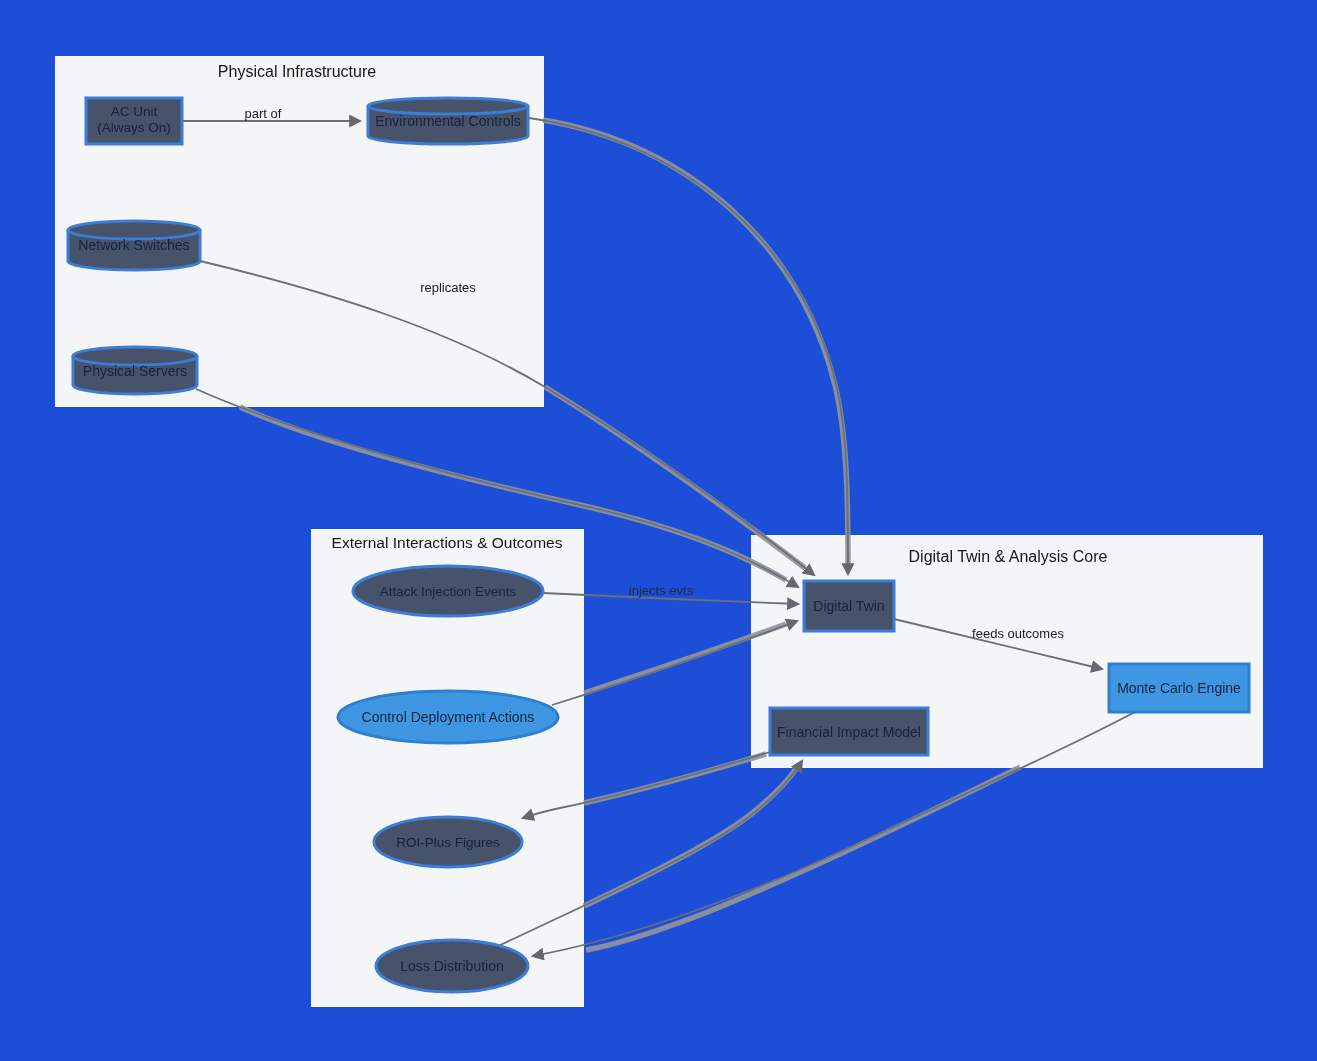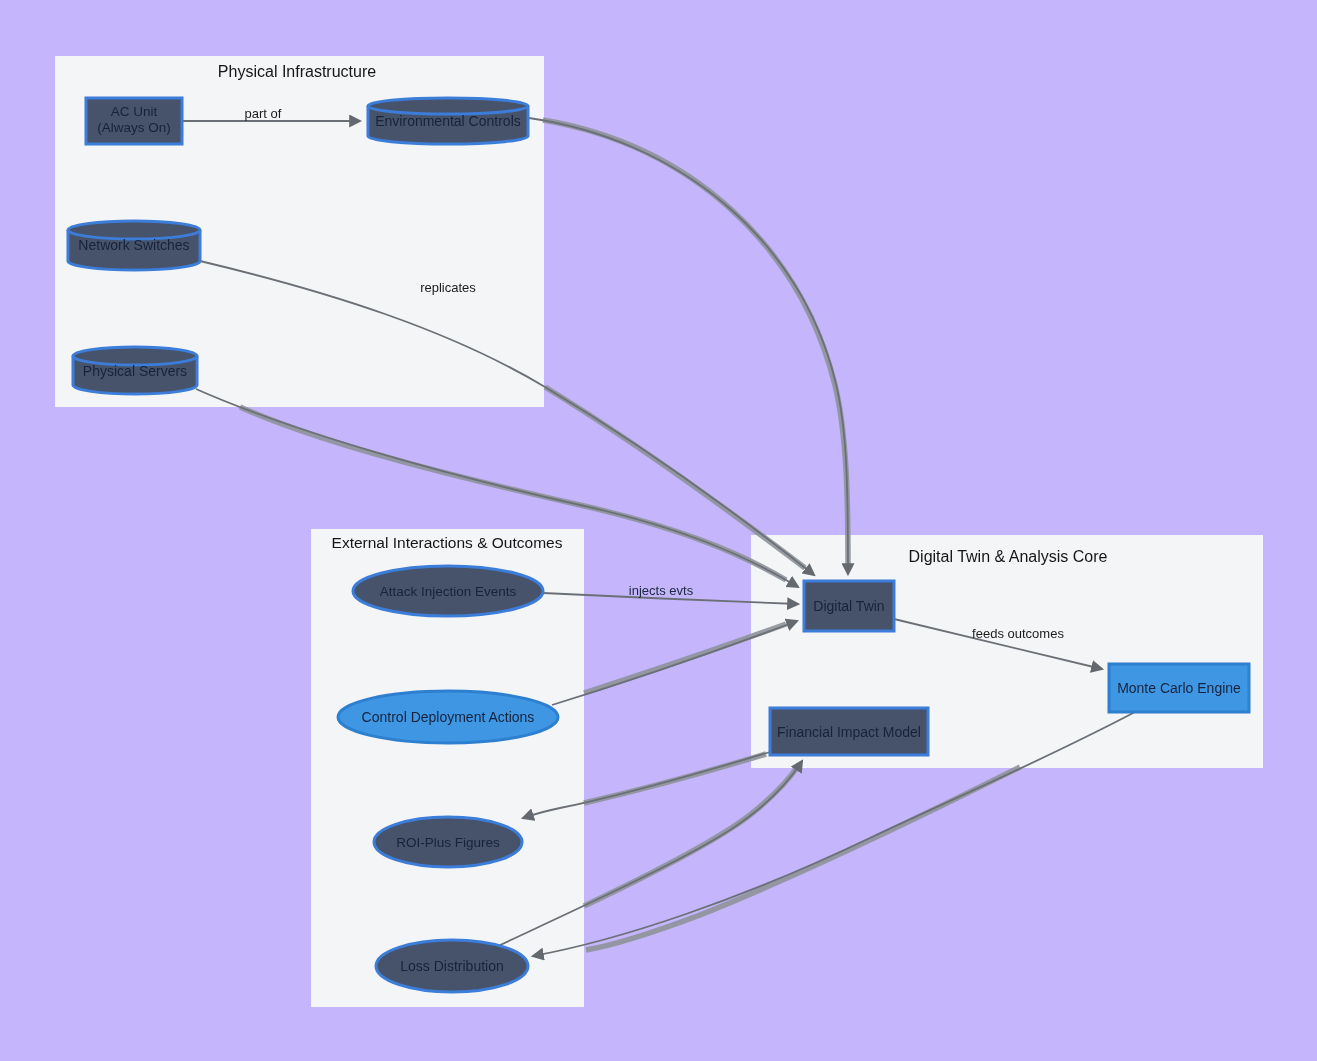--- a/index.html
+++ b/index.html
@@ -1,16 +1,16 @@
 <!DOCTYPE html>
 <html><head>
 <meta charset="utf-8">
 <style>
   html,body { margin:0; padding:0; background:#000; }
-  .stage { position:relative; width:1317px; height:1061px; background:#c4b5fd; overflow:hidden; }
+  .stage { position:relative; width:1317px; height:1061px; background:#1d4ed8; overflow:hidden; }
   svg { display:block; }
   text { font-family:"Liberation Sans","DejaVu Sans",sans-serif; }
   .cluster { fill:#f4f5f7; stroke:none; }
   .cluster-title { font-size:16px; fill:#161616; text-anchor:middle; }
   .node-dark { fill:#47536a; stroke:#3b7dd8; stroke-width:3; }
   .node-blue { fill:#3f97e4; stroke:#2d7fd0; stroke-width:3; }
   .cyl-rim { fill:none; stroke:#3b7dd8; stroke-width:3; }
   .node-label { font-size:14px; fill:#17233c; text-anchor:middle; }
   .node-label-sm { font-size:13.5px; fill:#17233c; text-anchor:middle; }
   .edge { fill:none; stroke:#6b7076; stroke-width:1.8; }

